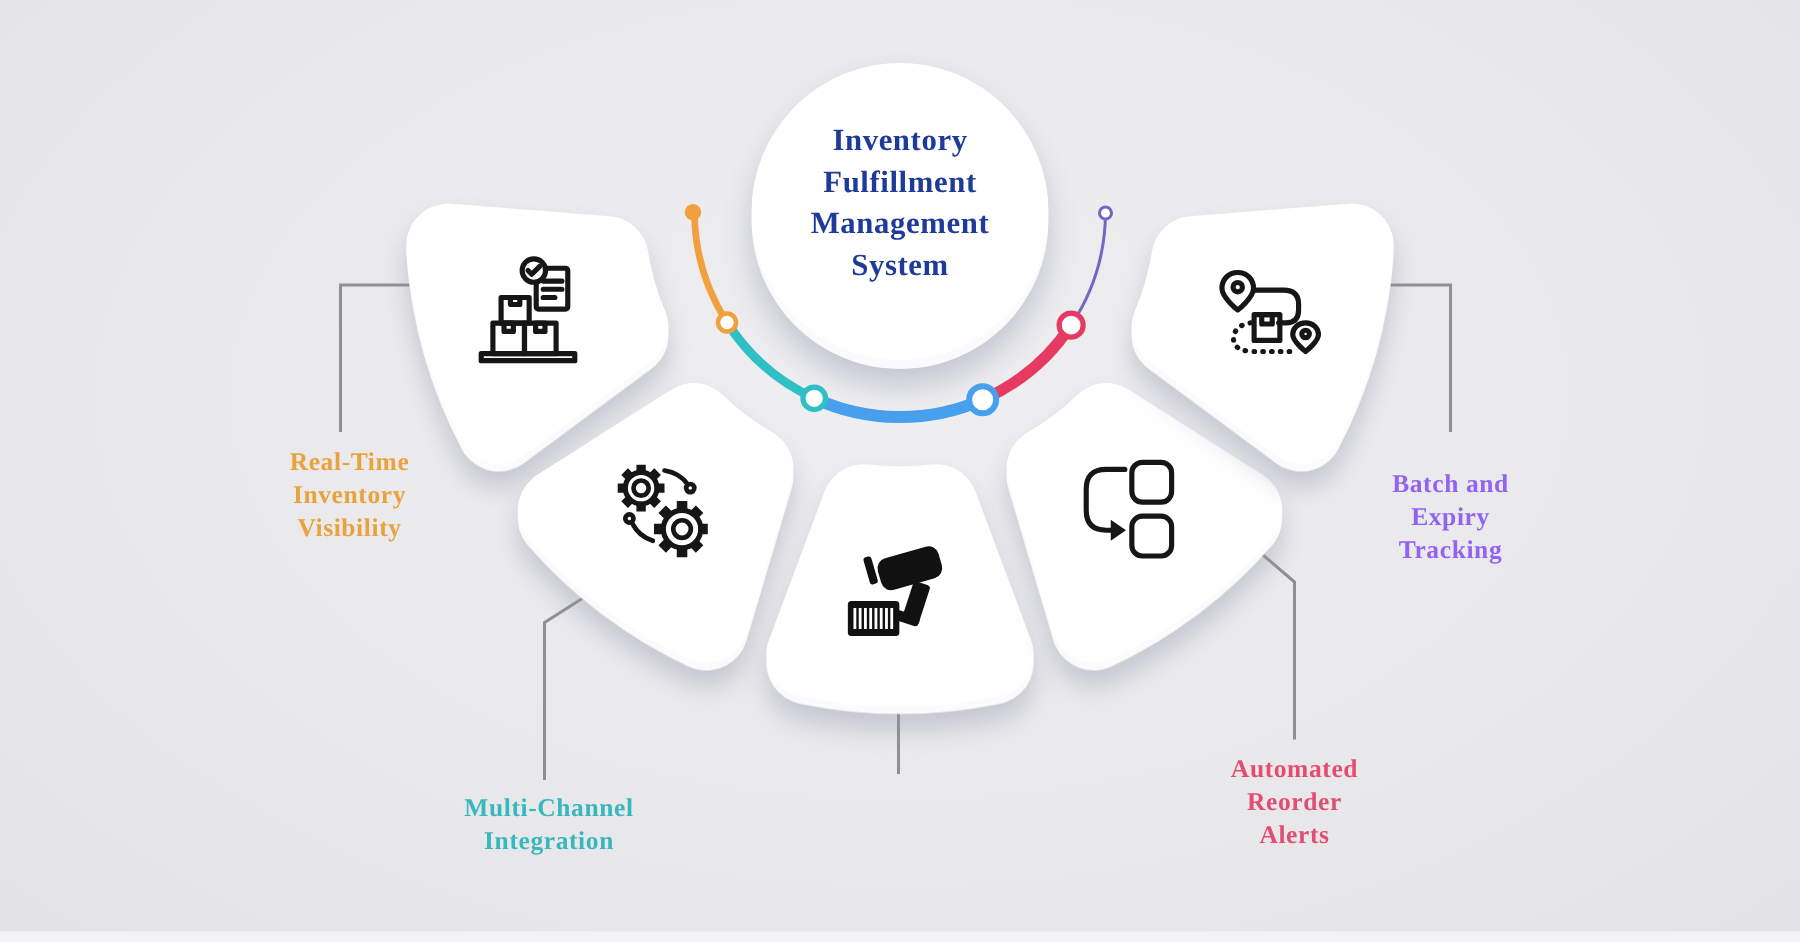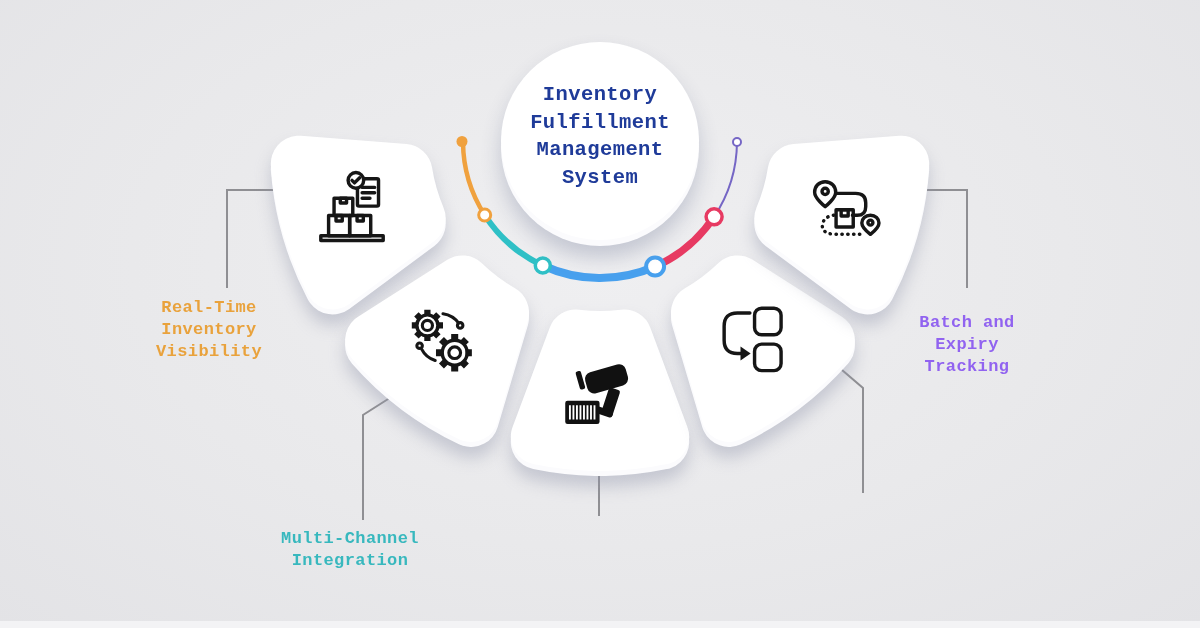--- a/index.html
+++ b/index.html
@@ -1,18 +1,18 @@
 <!DOCTYPE html>
 <html><head>
 <meta charset="utf-8">
 <style>
   html,body{margin:0;padding:0;background:#e9e9eb;}
   .stage{position:relative;width:1200px;height:628px;overflow:hidden;
          background:radial-gradient(ellipse at 50% 42%,#efeff1 0%,#e9e9eb 55%,#e3e3e6 100%);
-         font-family:Liberation Mono, monospace;}
+         font-family:Liberation Serif, serif;}
   svg.layer{position:absolute;left:0;top:0;}
   .petal{fill:#ffffff;stroke:#ffffff;stroke-width:56;stroke-linejoin:round;
          filter:drop-shadow(0 5px 0 #fbfbfd) drop-shadow(0 11px 8px rgba(145,150,172,0.42));}
   .hub{fill:#ffffff;
        filter:drop-shadow(0 6px 0 #fbfbfd) drop-shadow(0 12px 10px rgba(145,150,172,0.45));}
   .connector{fill:none;stroke:#8f8f93;stroke-width:2;}
   .arcseg{fill:none;stroke-linecap:round;}
   .node{fill:#ffffff;}
   .lineicon{fill:none;stroke:#161616;stroke-width:4.4;stroke-linecap:round;stroke-linejoin:round;}
   .solidicon{fill:#111111;stroke:none;}
@@ -118,23 +118,26 @@
       <path d="M80 49 C86.5 49 91 53.5 91 59 C91 65 80 73.5 80 73.5 C80 73.5 69 65 69 59 C69 53.5 73.5 49 80 49 Z"></path>
       <circle cx="80" cy="58.5" r="3.2"></circle>
     </g>
   </svg>
 
   <div class="hub-title" style="color: rgb(31, 59, 153);">Inventory
 Fulfillment
 Management
 System</div>
 
-  <div class="label" style="left: 99px; top: 297px; width: 220px; color: rgb(233, 162, 60);">Real-Time
+  <div class="label" style="left: 123px; top: 297px; width: 220px; color: rgb(233, 162, 60);">Real-Time
 Inventory
 Visibility</div>
-  <div class="label" style="left: 240px; top: 528px; width: 220px; color: rgb(56, 184, 190);">Multi-Channel
+  <div class="label" style="left: 256px; top: 528px; width: 220px; color: rgb(56, 184, 190);">Multi-Channel
 Integration</div>
+  <div class="label" style="left: 753px; top: 502px; width: 220px; color: rgb(228, 77, 114);">Automated
+Reorder
+Alerts</div>
   <div class="label" style="left: 857px; top: 312px; width: 220px; color: rgb(145, 99, 240);">Batch and
 Expiry
 Tracking</div>
 
   <div class="bottom-strip"></div>
 </div>
 
 </body></html>

